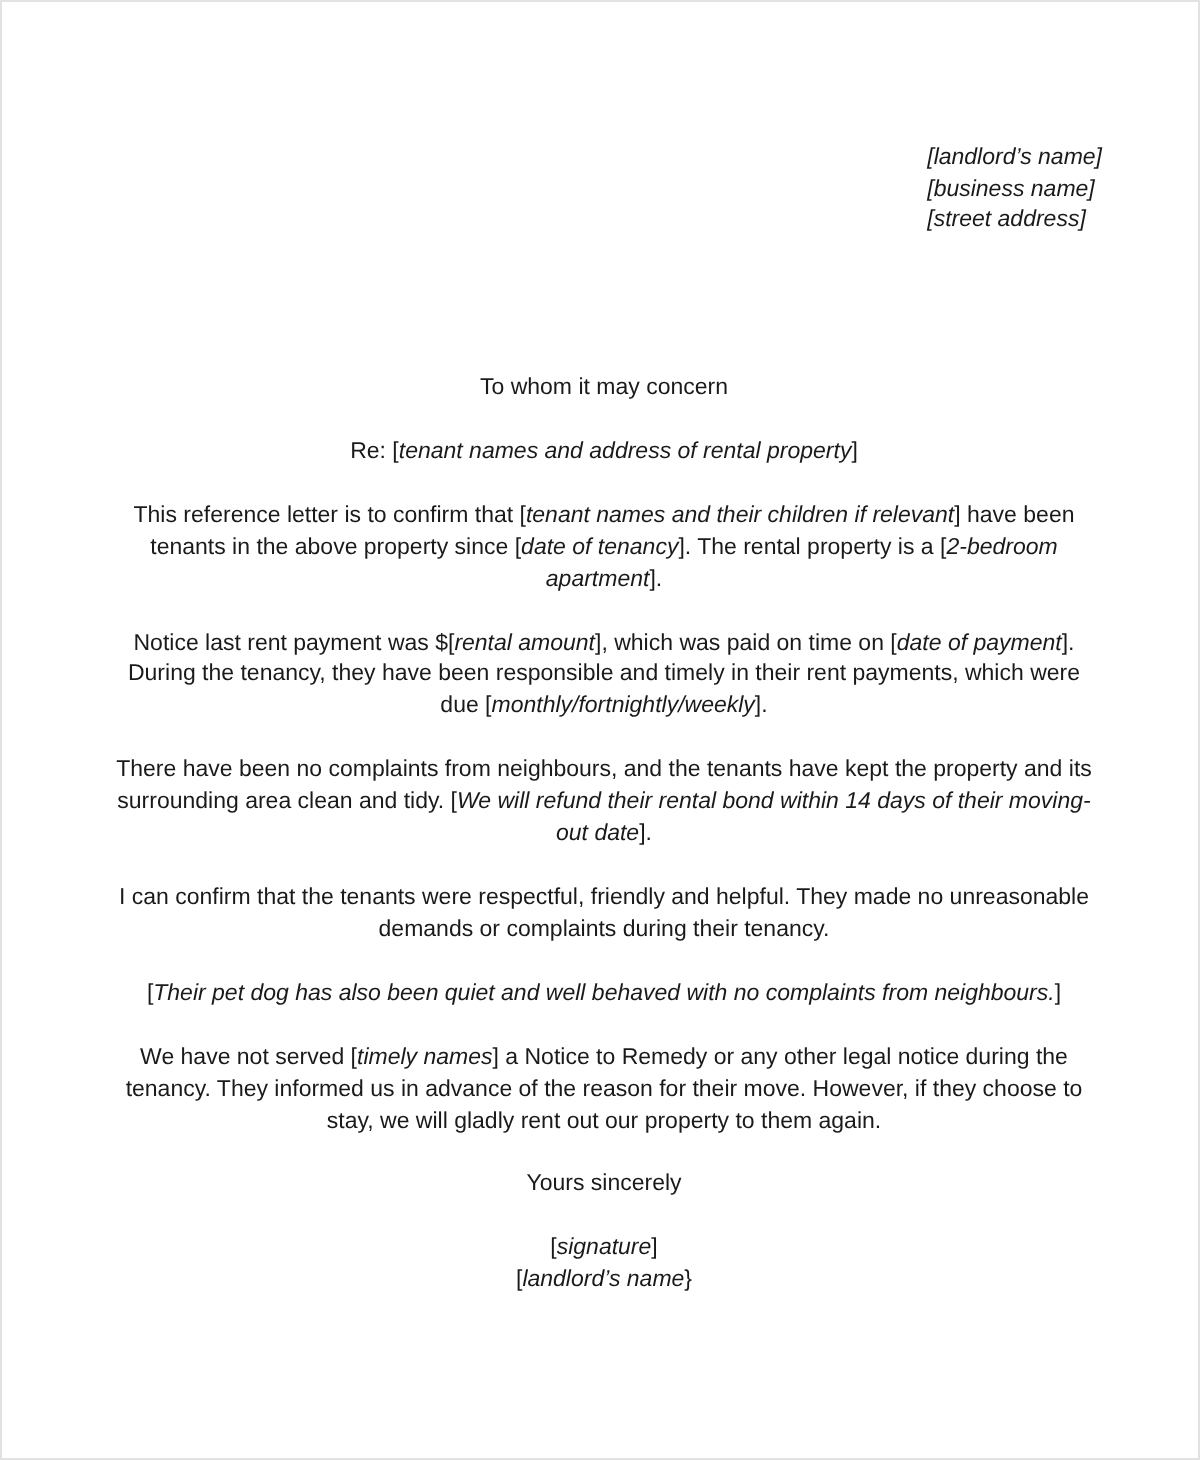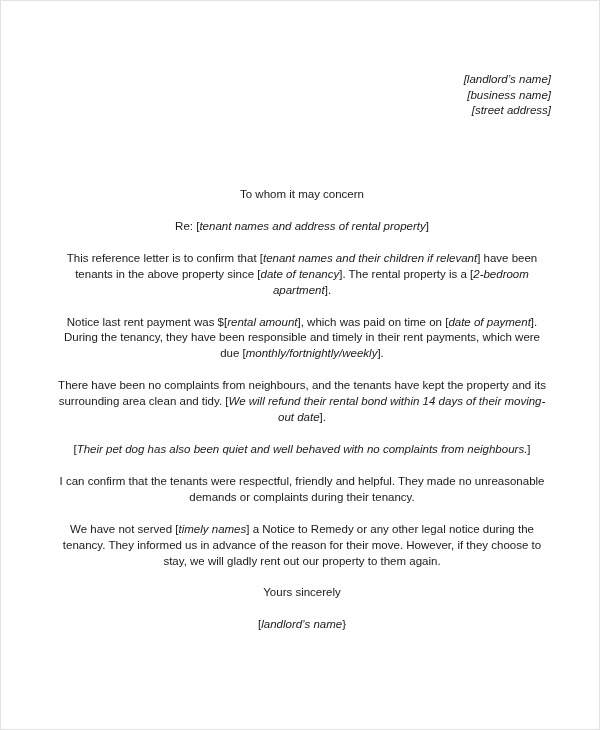--- a/index.html
+++ b/index.html
@@ -23,21 +23,21 @@
     position: absolute;
     left: 52px;
     right: 48px;
     top: 0;
     bottom: 0;
   }
   .letterhead {
     position: absolute;
     top: 71px;
     right: 0;
-    text-align: right;
+    text-align: left;
   }
   .letterhead .lh-line {
     font-size: 11.5px;
     line-height: 15.6px;
     color: #1a1a1a;
     white-space: nowrap;
   }
   .body-block {
     position: absolute;
     top: 186px;
@@ -78,27 +78,28 @@
       <p class="para">To whom it may concern</p>
 
       <p class="para"><span>Re: [</span><i>tenant names and address of rental property</i><span>]</span></p>
 
       <p class="para"><span>This reference letter is to confirm that [</span><i>tenant names and their children if relevant</i><span>] have been tenants in the above property since [</span><i>date of tenancy</i><span>]. The rental property is a [</span><i>2-bedroom apartment</i><span>].</span></p>
 
       <p class="para"><span>Notice last rent payment was $[</span><i>rental amount</i><span>], which was paid on time on [</span><i>date of payment</i><span>]. During the tenancy, they have been responsible and timely in their rent payments, which were due [</span><i>monthly/fortnightly/weekly</i><span>].</span></p>
 
       <p class="para"><span>There have been no complaints from neighbours, and the tenants have kept the property and its surrounding area clean and tidy. [</span><i>We will refund their rental bond within 14 days of their moving-out date</i><span>].</span></p>
 
+      <p class="para"><span>I can confirm that the tenants were respectful, friendly and helpful. They made no unreasonable demands or complaints during their tenancy.</span></p>
+
       <p class="para"><span>[</span><i>Their pet dog has also been quiet and well behaved with no complaints from neighbours.</i><span>]</span></p>
-
-      <p class="para"><span>I can confirm that the tenants were respectful, friendly and helpful. They made no unreasonable demands or complaints during their tenancy.</span></p>
 
       <p class="para"><span>We have not served [</span><i>timely names</i><span>] a Notice to Remedy or any other legal notice during the tenancy. They informed us in advance of the reason for their move. However, if they choose to stay, we will gladly rent out our property to them again.</span></p>
 
 
       <p class="para">Yours sincerely</p>
 
+      <p class="para tight"><span>[</span><i>signature</i><span>]</span></p>
 
       <p class="para"><span>[</span><i>landlord’s name</i><span>}</span></p>
 
     </div>
   </div>
 </div>
 
 </body></html>

